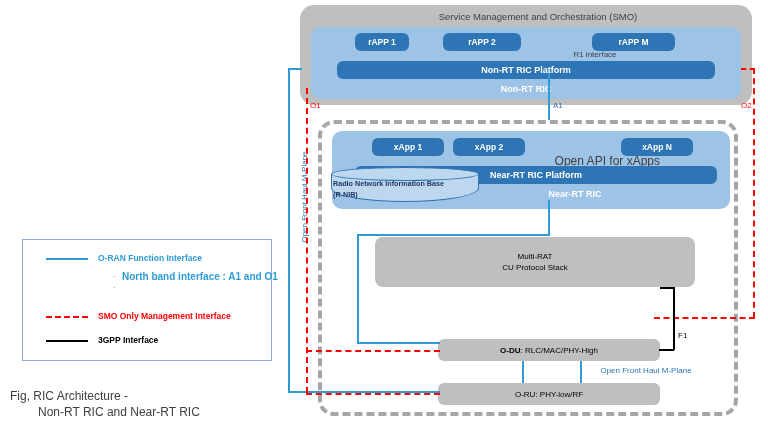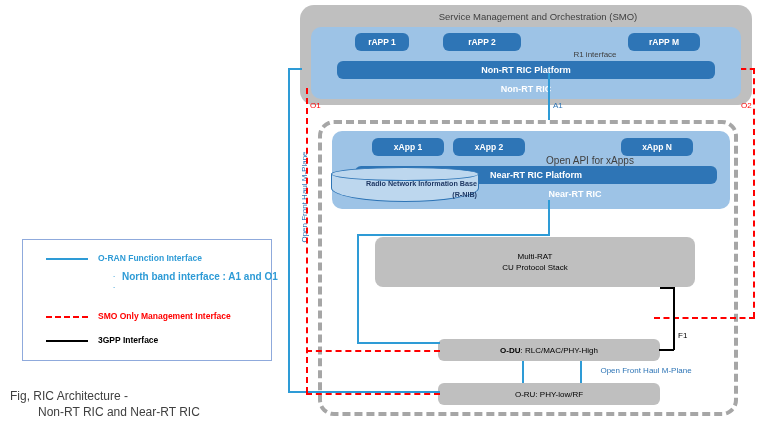--- a/index.html
+++ b/index.html
@@ -24,21 +24,21 @@
     left:311px;top:27px;width:430px;height:72px;
     background:#9dc3e6;border-radius:10px;
   }
   .dkbox{
     background:#2e75b6;border-radius:6px;color:#ffffff;
     font-size:8.5px;font-weight:bold;text-align:center;
     display:flex;align-items:center;justify-content:center;
   }
   #rapp1{left:355px;top:33px;width:54px;height:18px;}
   #rapp2{left:443px;top:33px;width:78px;height:18px;}
-  #rappm{left:628px;top:33px;width:72px;height:18px;}
+  #rappm{left:592px;top:33px;width:83px;height:18px;}
   #r1-interface-label{
     left:540px;top:49px;width:110px;height:12px;
     font-size:8px;color:#404040;text-align:center;line-height:12px;
   }
   #nonrt-ric-platform{left:337px;top:61px;width:378px;height:18px;font-size:9px;}
   #nonrt-ric-label{
     left:311px;top:82px;width:430px;height:14px;
     font-size:9px;font-weight:bold;color:#ffffff;text-align:center;line-height:14px;
   }
 
@@ -51,40 +51,40 @@
   
   #nearrt-ric-panel{
     left:332px;top:131px;width:398px;height:78px;
     background:#9dc3e6;border-radius:10px;
   }
   #xapp1{left:372px;top:138px;width:72px;height:18px;}
   #xapp2{left:453px;top:138px;width:72px;height:18px;}
   #xappn{left:621px;top:138px;width:72px;height:18px;}
   #open-api-label{
     left:520px;top:155px;width:140px;height:12px;
-    font-size:10px;color:#404040;text-align:center;line-height:12px;
+    font-size:12px;color:#404040;text-align:right;line-height:12px;
   }
   #nearrt-ric-platform{left:355px;top:166px;width:362px;height:18px;font-size:9px;}
   #nearrt-ric-label{
     left:440px;top:187px;width:270px;height:14px;
     font-size:9px;font-weight:bold;color:#ffffff;text-align:center;line-height:14px;
   }
   #rnib-body{
     left:331px;top:174px;width:148px;height:28px;
     background:#bdd7ee;border-left:1px solid #2e75b6;border-right:1px solid #2e75b6;
     border-bottom:1px solid #2e75b6;border-bottom-left-radius:74px 14px;
     border-bottom-right-radius:74px 14px;
   }
   #rnib-top{
     left:331px;top:167px;width:148px;height:14px;
     background:#bdd7ee;border:1px solid #2e75b6;border-radius:74px / 7px;
   }
   #rnib-label{
     left:333px;top:178px;width:144px;height:24px;
-    font-size:7.2px;font-weight:bold;color:#1f3864;text-align:right;line-height:11px;
+    font-size:7.2px;font-weight:bold;color:#1f3864;text-align:left;line-height:11px;
   }
 
   
   .graybox{
     background:#bfbfbf;border-radius:8px;color:#000000;
     font-size:8px;text-align:center;
     display:flex;align-items:center;justify-content:center;line-height:11px;
   }
   #cu-protocol-stack{left:375px;top:237px;width:320px;height:50px;}
   #o-cloud-box{left:370px;top:299px;width:285px;height:28px;font-size:7.5px;border-radius:6px;}

